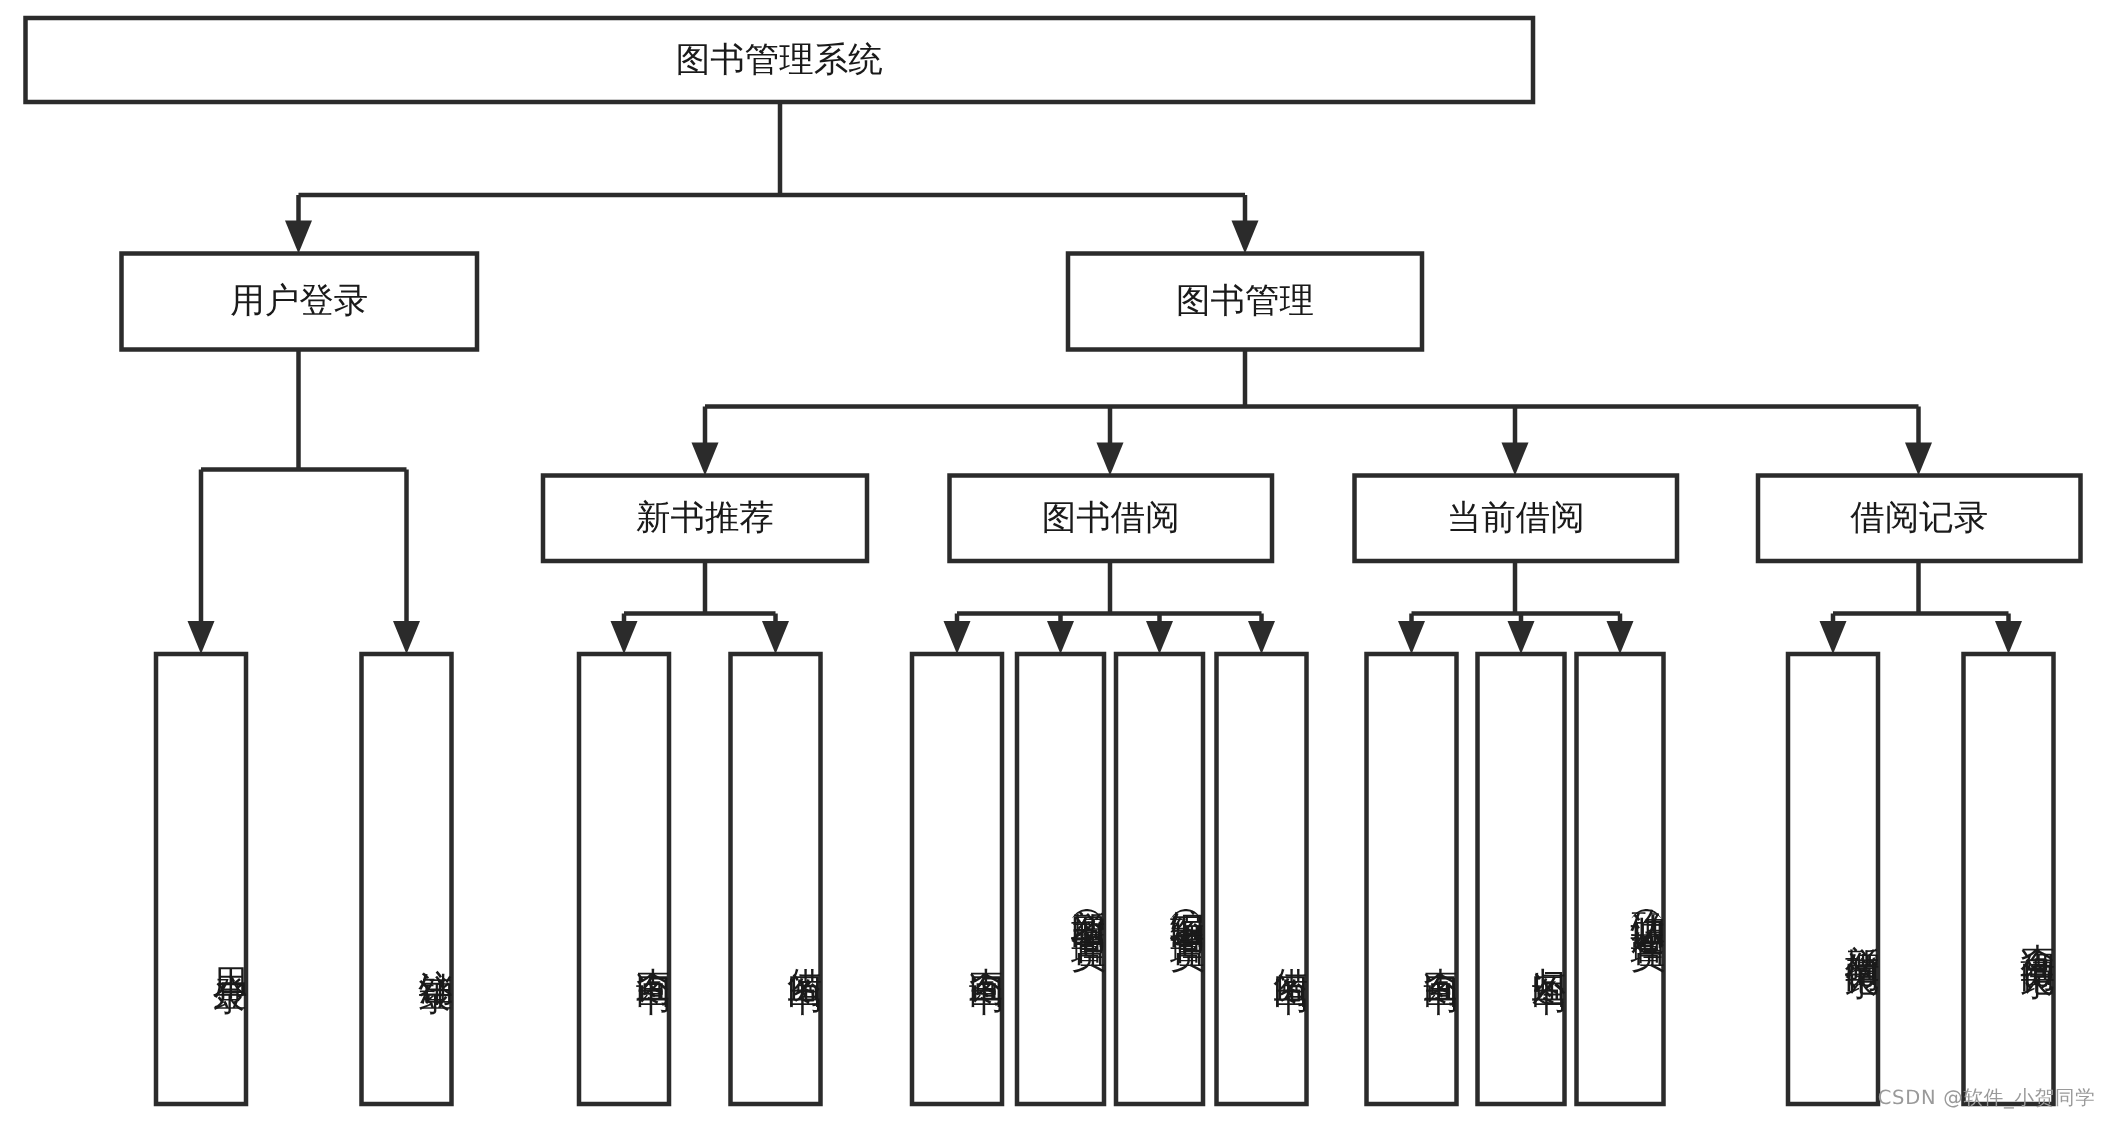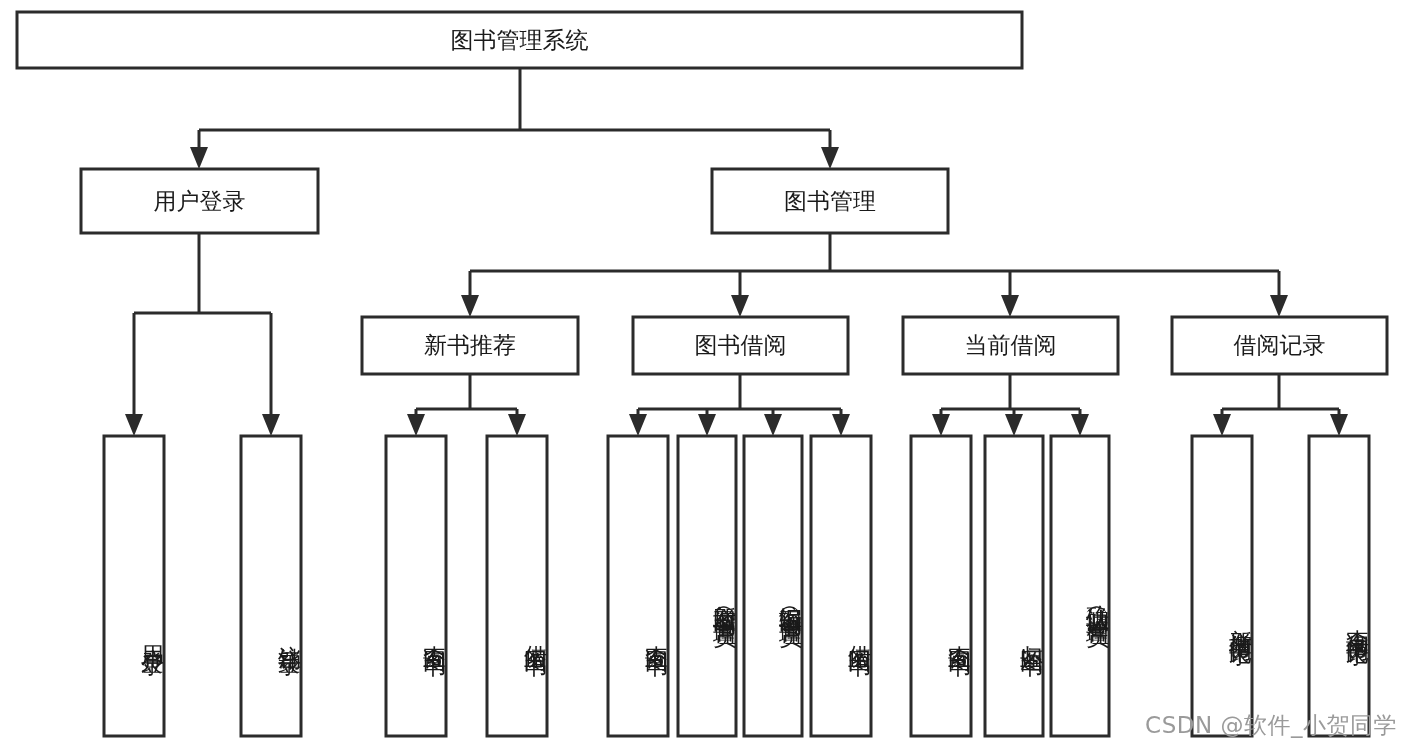--- a/index.html
+++ b/index.html
@@ -65,21 +65,21 @@
     pointer-events: none;
     display: flex;
     align-items: flex-start;
     justify-content: center;
   }
   .watermark {
     position: absolute;
     right: 8px;
     bottom: 6px;
     font-family: "DejaVu Sans", "Liberation Sans", sans-serif;
-    font-size: 23px;
+    font-size: 13px;
     color: #9a9a9a;
     letter-spacing: 0.5px;
     white-space: nowrap;
   }
 </style>
 </head>
 <body>
 
 <div id="diagram-root">
 

